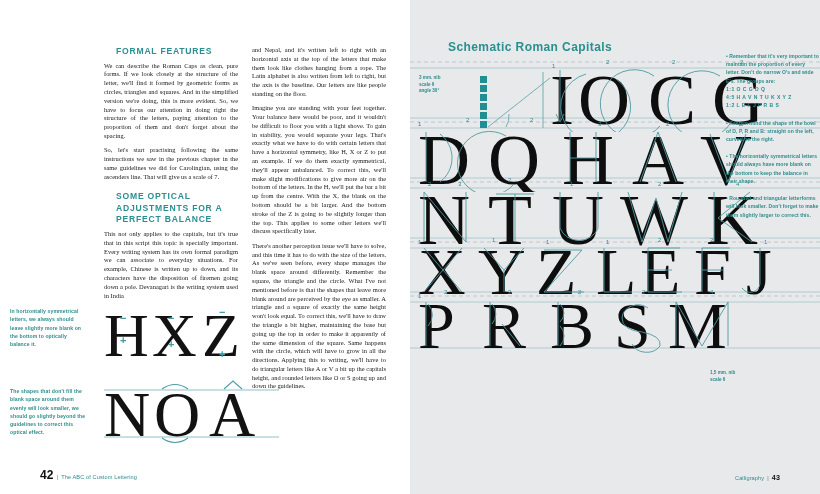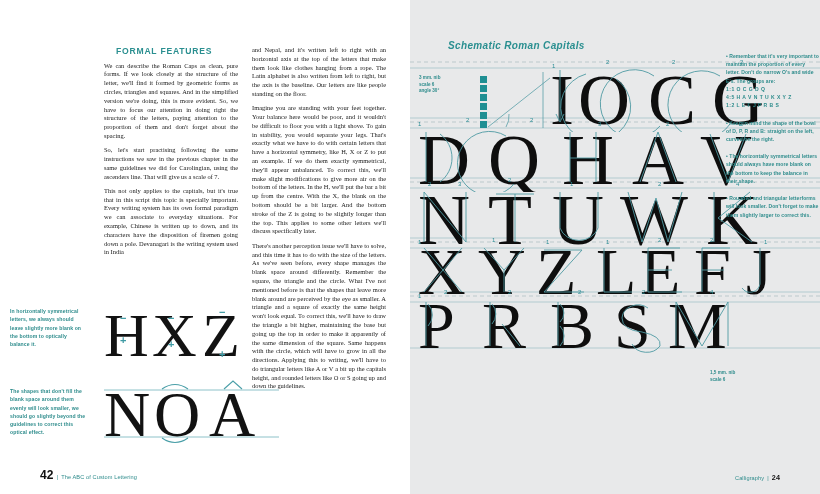--- a/index.html
+++ b/index.html
@@ -38,21 +38,21 @@
   .demo{position:absolute;left:104px;}
   .demo.row1{top:300px;width:150px;height:70px;}
   .demo.row2{top:374px;width:160px;height:78px;}
   .demo svg{display:block;}
 
   
   .page-right{position:relative;width:410px;height:494px;background:#e8e9ea;}
   .sheet{position:absolute;left:0;top:0;width:410px;height:494px;}
   .r-title{
     position:absolute;left:38px;top:40px;
-    color:#2a8f90;font-size:10px;font-weight:bold;letter-spacing:.035em;font-style:italic;
+    color:#2a8f90;font-size:12px;font-weight:bold;letter-spacing:.035em;
   }
   .nibnote{
     position:absolute;left:9px;top:75px;width:60px;
     color:#2e8c8c;font-size:4.6px;line-height:1.45;font-weight:700;
     white-space:pre-line;
   }
   .nibnote2{
     position:absolute;left:300px;top:370px;width:70px;
     color:#2e8c8c;font-size:4.6px;line-height:1.45;font-weight:700;
     white-space:pre-line;
@@ -91,20 +91,21 @@
     <div class="margin-col">
       <div class="side-note n1">In horizontally symmetrical letters, we always should leave slightly more blank on the bottom to optically balance it.</div>
       <div class="side-note n2">The shapes that don't fill the blank space around them evenly will look smaller, we should go slightly beyond the guidelines to correct this optical effect.</div>
     </div>
 
     <div class="cols">
       <div class="col">
         <h2 class="hd">FORMAL FEATURES</h2>
         <p class="bodytext">We can describe the Roman Caps as clean, pure forms. If we look closely at the structure of the letter, we'll find it formed by geometric forms as circles, triangles and squares. And in the simplified version we're doing, this is more evident. So, we have to focus our attention in doing right the structure of the letters, paying attention to the proportion of them and don't forget about the spacing.</p>
         <p class="bodytext">So, let's start practising following the same instructions we saw in the previous chapter in the same guidelines we did for Carolingian, using the ascenders line. That will give us a scale of 7.</p>
+        <h2 class="hd second">SOME OPTICAL ADJUSTMENTS FOR A PERFECT BALANCE</h2>
         <p class="bodytext">This not only applies to the capitals, but it's true that in this script this topic is specially important. Every writing system has its own formal paradigm we can associate to everyday situations. For example, Chinese is written up to down, and its characters have the disposition of firemen going down a pole. Devanagari is the writing system used in India</p>
       </div>
       <div class="col">
         <p class="bodytext">and Nepal, and it's written left to right with an horizontal axis at the top of the letters that make them look like clothes hanging from a rope. The Latin alphabet is also written from left to right, but the axis is the baseline. Our letters are like people standing on the floor.</p>
         <p class="bodytext">Imagine you are standing with your feet together. Your balance here would be poor, and it wouldn't be difficult to floor you with a light shove. To gain in stability, you would separate your legs. That's exactly what we have to do with certain letters that have a horizontal symmetry, like H, X or Z to put an example. If we do them exactly symmetrical, they'll appear unbalanced. To correct this, we'll make slight modifications to give more air on the bottom of the letters. In the H, we'll put the bar a bit up from the centre. With the X, the blank on the bottom should be a bit larger. And the bottom stroke of the Z is going to be slightly longer than the top. This applies to some other letters we'll discuss specifically later.</p>
         <p class="bodytext">There's another perception issue we'll have to solve, and this time it has to do with the size of the letters. As we've seen before, every shape manages the blank space around differently. Remember the square, the triangle and the circle. What I've not mentioned before is that the shapes that leave more blank around are perceived by the eye as smaller. A triangle and a square of exactly the same height won't look equal. To correct this, we'll have to draw the triangle a bit higher, maintaining the base but going up the top in order to make it apparently of the same dimension of the square. Same happens with the circle, which will have to grow in all the directions. Applying this to writing, we'll have to do triangular letters like A or V a bit up the capitals height, and rounded letters like O or S going up and down the guidelines.</p>
       </div>
     </div>
 
     <div class="demo row1">
@@ -338,16 +339,16 @@
       <p>• The horizontally symmetrical letters should always have more blank on the bottom to keep the balance in their shape.</p>
       <p>• Rounded and triangular letterforms will look smaller. Don't forget to make them slightly larger to correct this.</p>
     </div>
   </div>
 
   <div class="footer">
     <div class="foot-left">
       <b>42</b><span class="fbar">|</span><span>The ABC of Custom Lettering</span>
     </div>
     <div class="foot-right">
-      <span>Calligraphy</span><span class="fbar">|</span><b>24</b>
+      <span>Calligraphy</span><span class="fbar">|</span><b>43</b>
     </div>
   </div>
 </div>
 
 </body></html>

